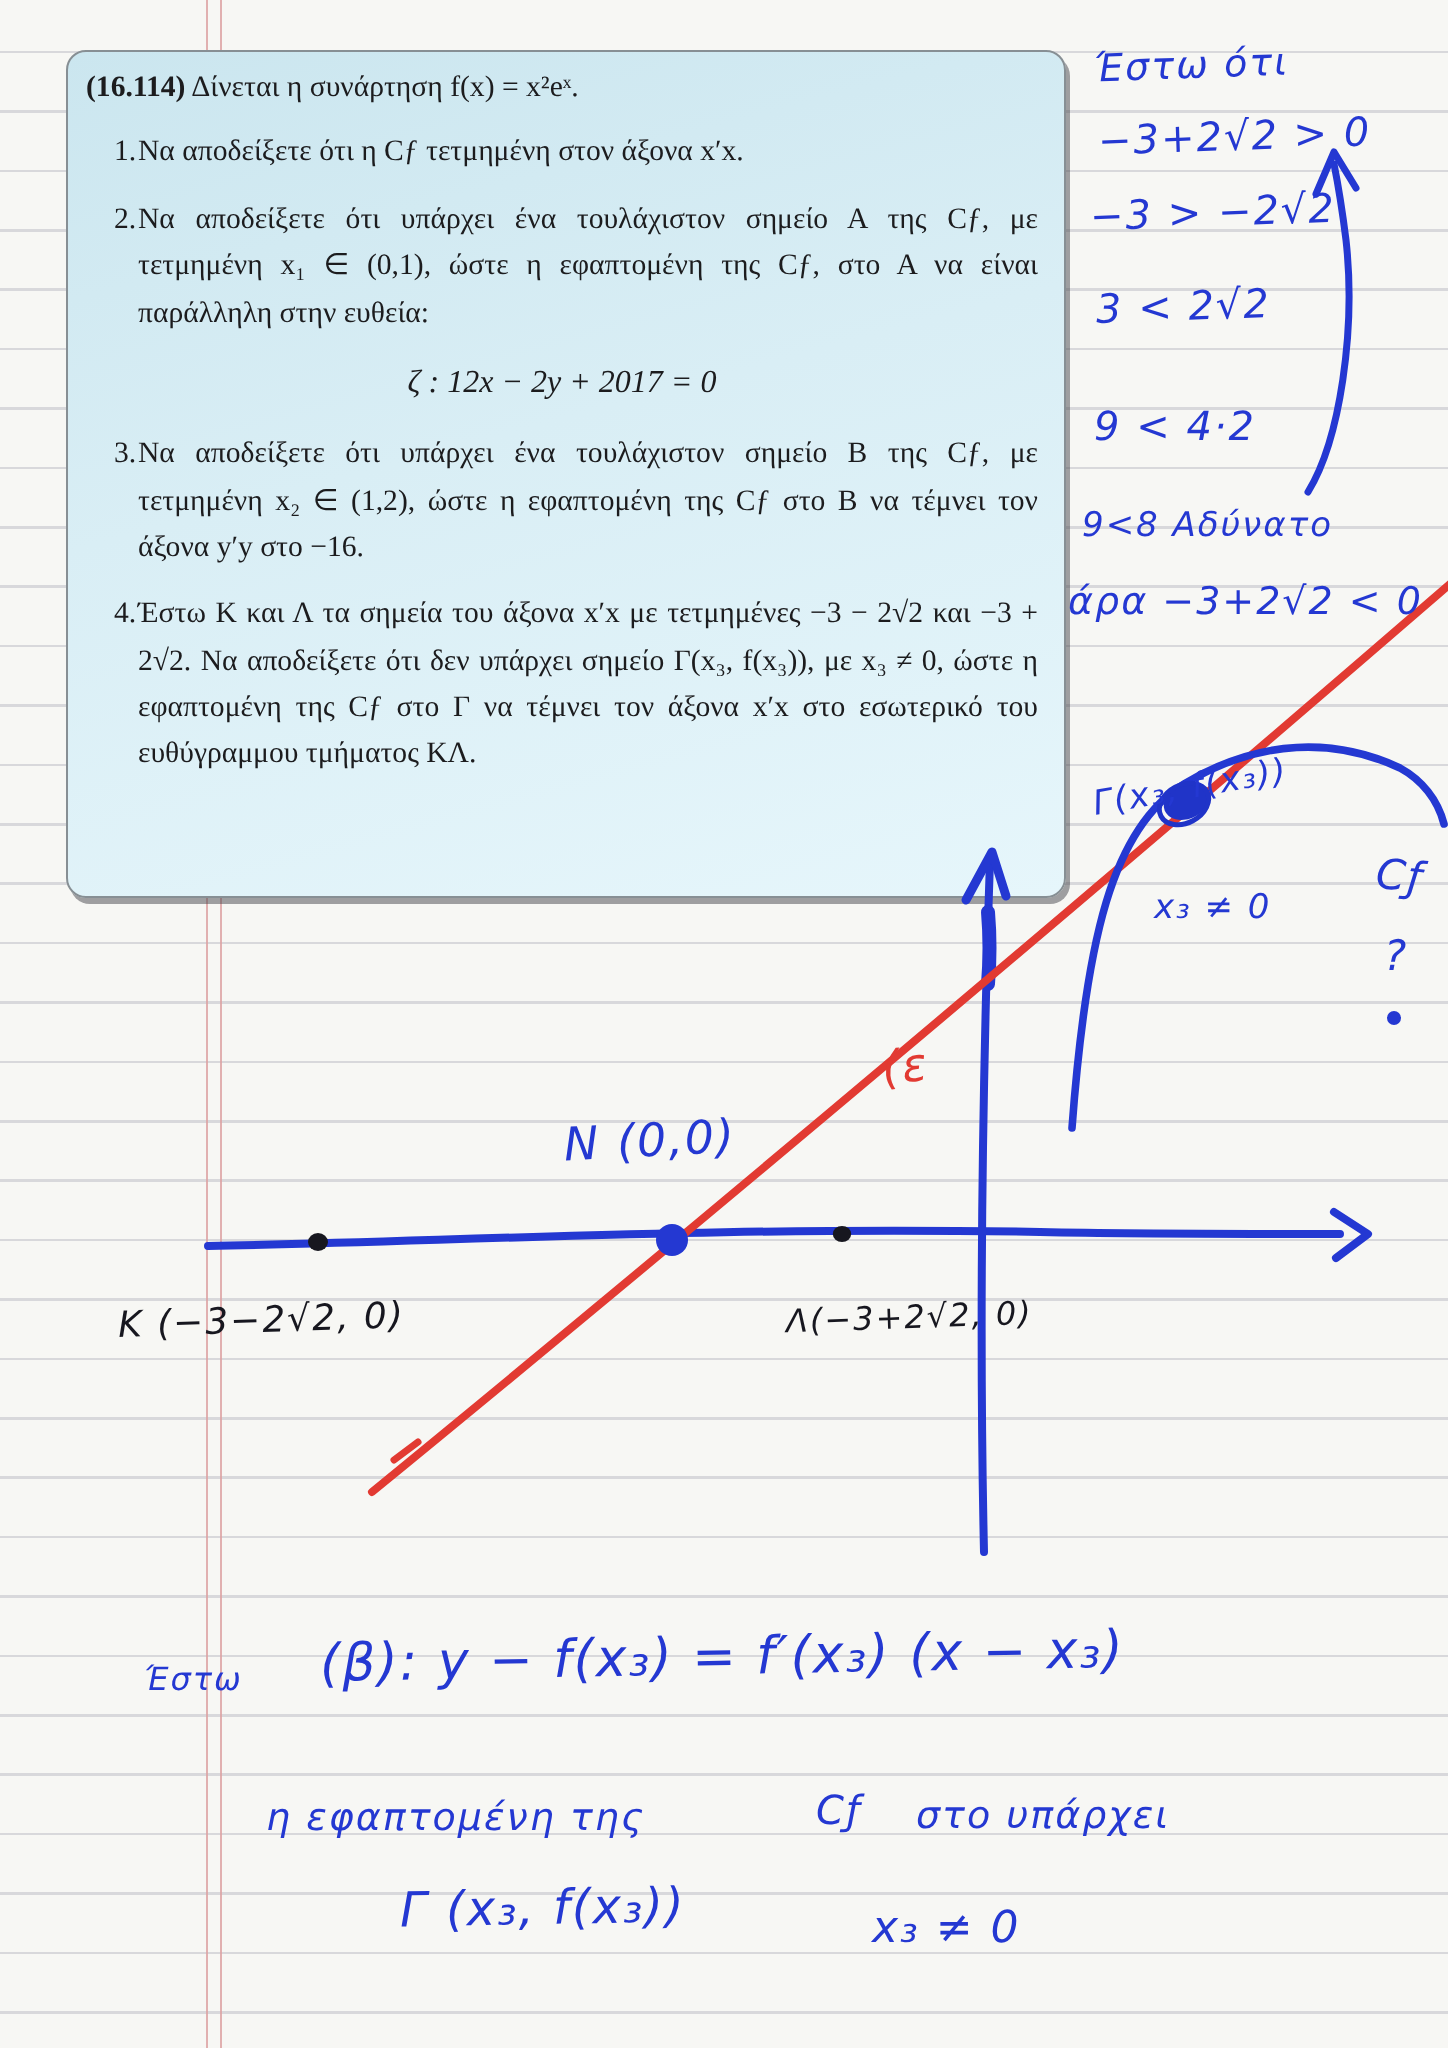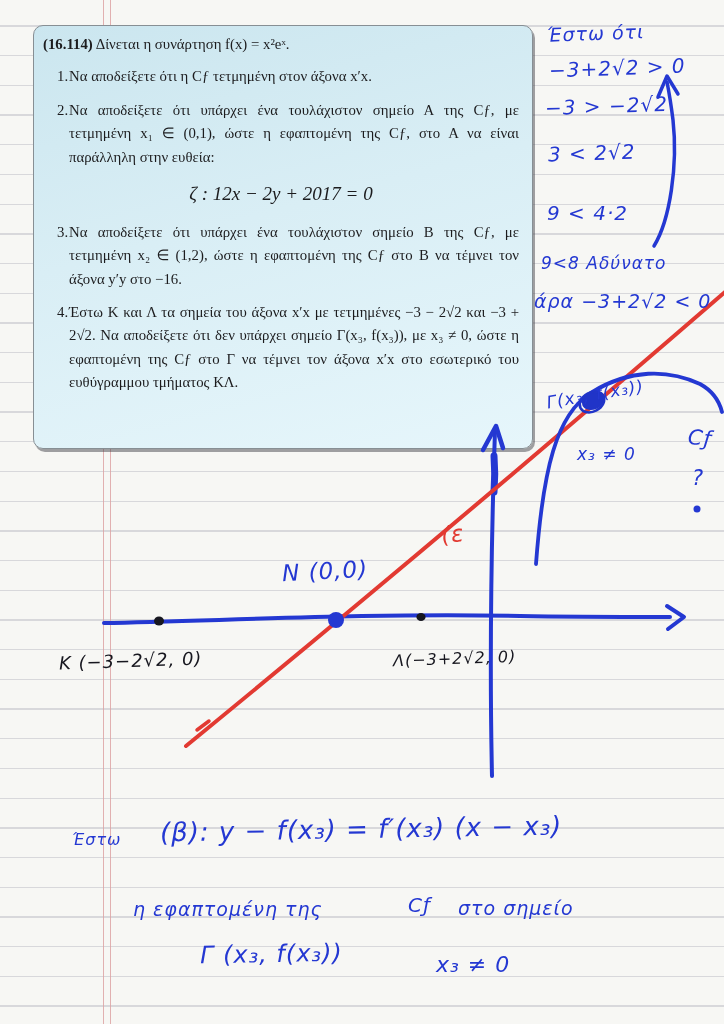--- a/index.html
+++ b/index.html
@@ -21,21 +21,21 @@
     border:1.5px solid #878f94;border-radius:10px;
     box-shadow:2px 3px 0 rgba(70,70,75,.5);
     padding:7px 13px 8px 9px;color:#1c1c1e;font-size:14.8px;line-height:1.58;
     z-index:1;
   }
   .exbox .title{margin:0 0 9px 0;text-align:left;}
   .exbox .title b{font-weight:bold;}
   .ex-item{display:flex;margin:0 0 10px 0;}
   .ex-item .num{width:26px;flex:0 0 26px;text-align:left;padding-left:14px;box-sizing:border-box;}
   .ex-item .txt{flex:1;text-align:justify;}
-  .ex-eq{text-align:center;margin:2px 0 12px 0;font-style:italic;font-size:19px;}
+  .ex-eq{text-align:center;margin:2px 0 12px 0;font-style:italic;font-size:16px;}
 
   
   .ink{position:absolute;left:0;top:0;z-index:2;pointer-events:none;}
 
   
   .hand{
     position:absolute;z-index:3;font-family:"DejaVu Sans",sans-serif;font-style:italic;
     color:#2438d2;white-space:nowrap;letter-spacing:1px;
   }
   .ink-black{color:#17171f;}
@@ -108,16 +108,16 @@
   <div class="hand" style="left:577px;top:444px;font-size:17px;">x₃ ≠ 0</div>
   <div class="hand" style="left:688px;top:426px;font-size:21px;transform:rotate(6deg);">Cƒ</div>
   <div class="hand" style="left:692px;top:466px;font-size:21px;">?</div>
   <div class="hand ink-black" style="left:59px;top:650px;font-size:18px;transform:rotate(-2deg);">K (−3−2√2, 0)</div>
   <div class="hand ink-black" style="left:393px;top:649px;font-size:16px;transform:rotate(-2deg);">Λ(−3+2√2, 0)</div>
 
   <div class="hand" style="left:72px;top:830px;font-size:16px;">Έστω</div>
   <div class="hand" style="left:160px;top:814px;font-size:26px;transform:rotate(-1deg);">(β):  y − f(x₃) = f′(x₃) (x − x₃)</div>
   <div class="hand" style="left:133px;top:898px;font-size:19px;">η εφαπτομένη της</div>
   <div class="hand" style="left:408px;top:893px;font-size:20px;">Cƒ</div>
-  <div class="hand" style="left:458px;top:897px;font-size:19px;">στο  σημείο</div>
+  <div class="hand" style="left:458px;top:897px;font-size:19px;">στο  υπάρχει</div>
   <div class="hand" style="left:200px;top:940px;font-size:24px;transform:rotate(-1deg);">Γ (x₃, f(x₃))</div>
   <div class="hand" style="left:436px;top:952px;font-size:22px;">x₃ ≠ 0</div>
 </div>
 
 </body></html>

